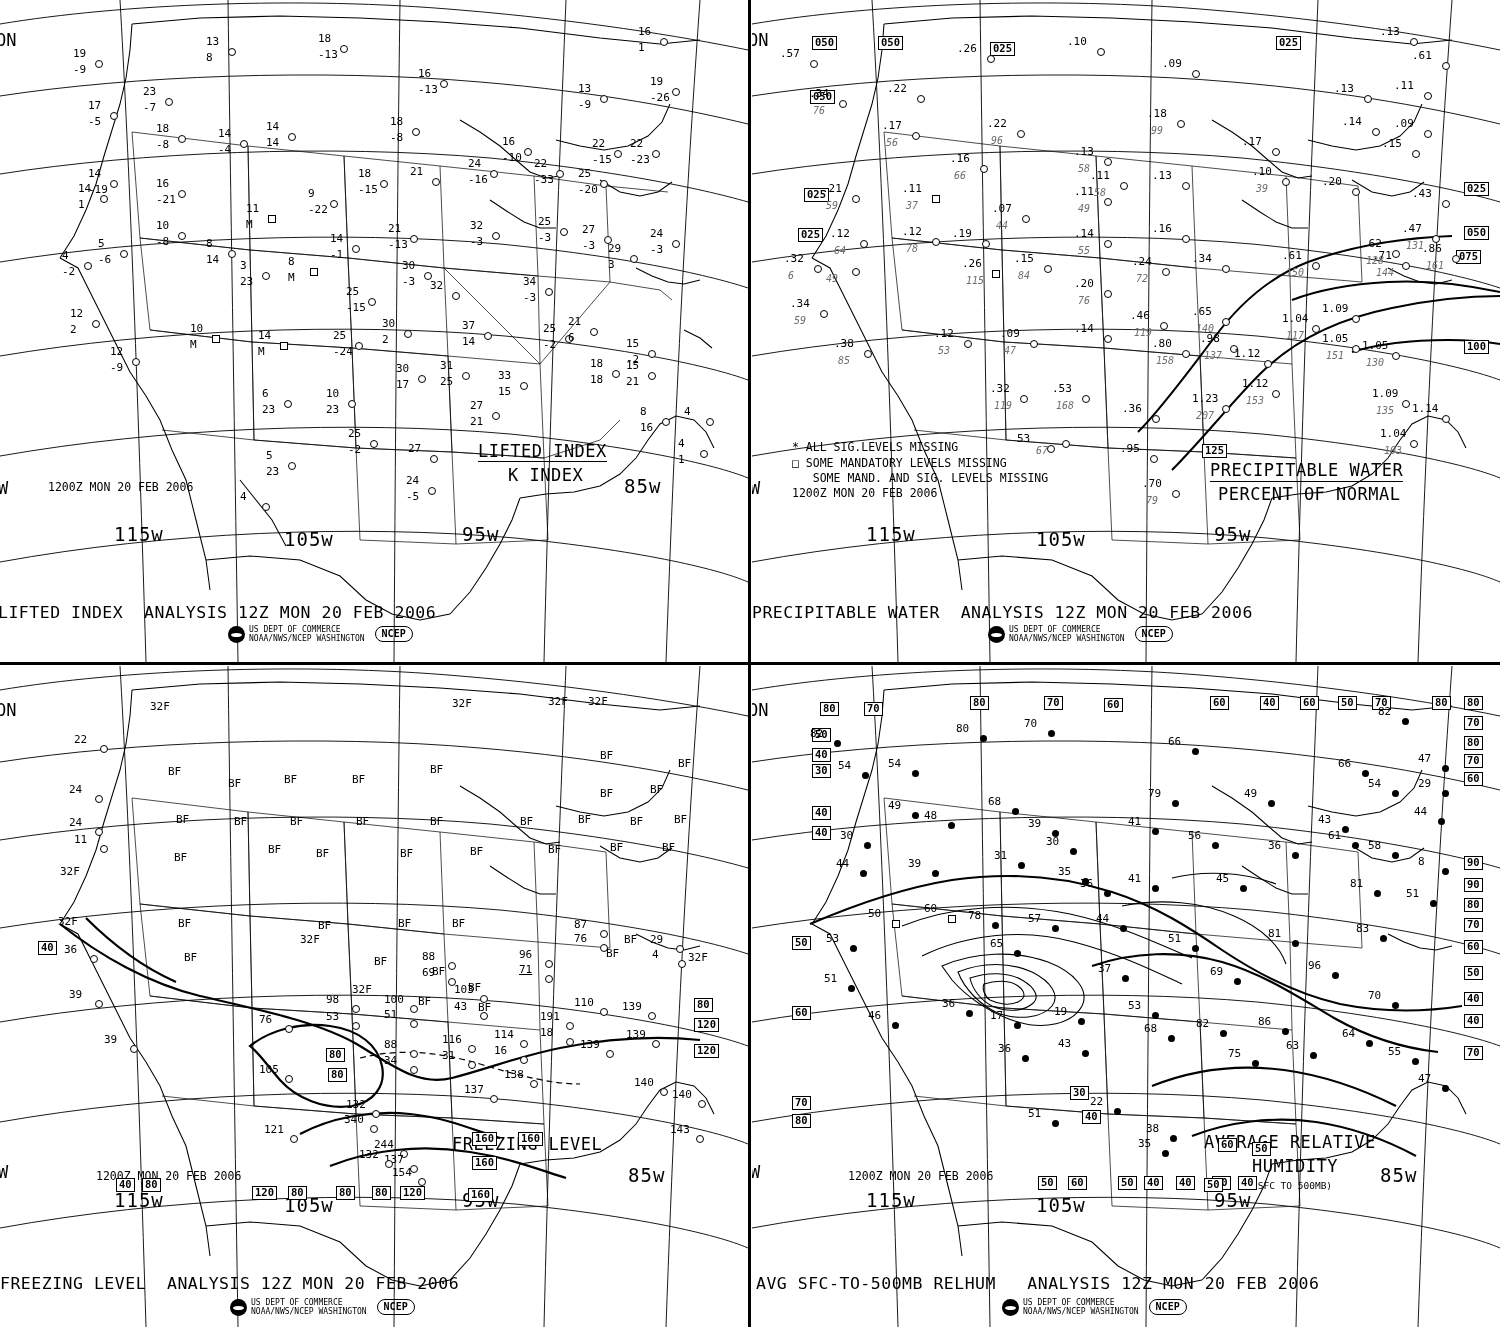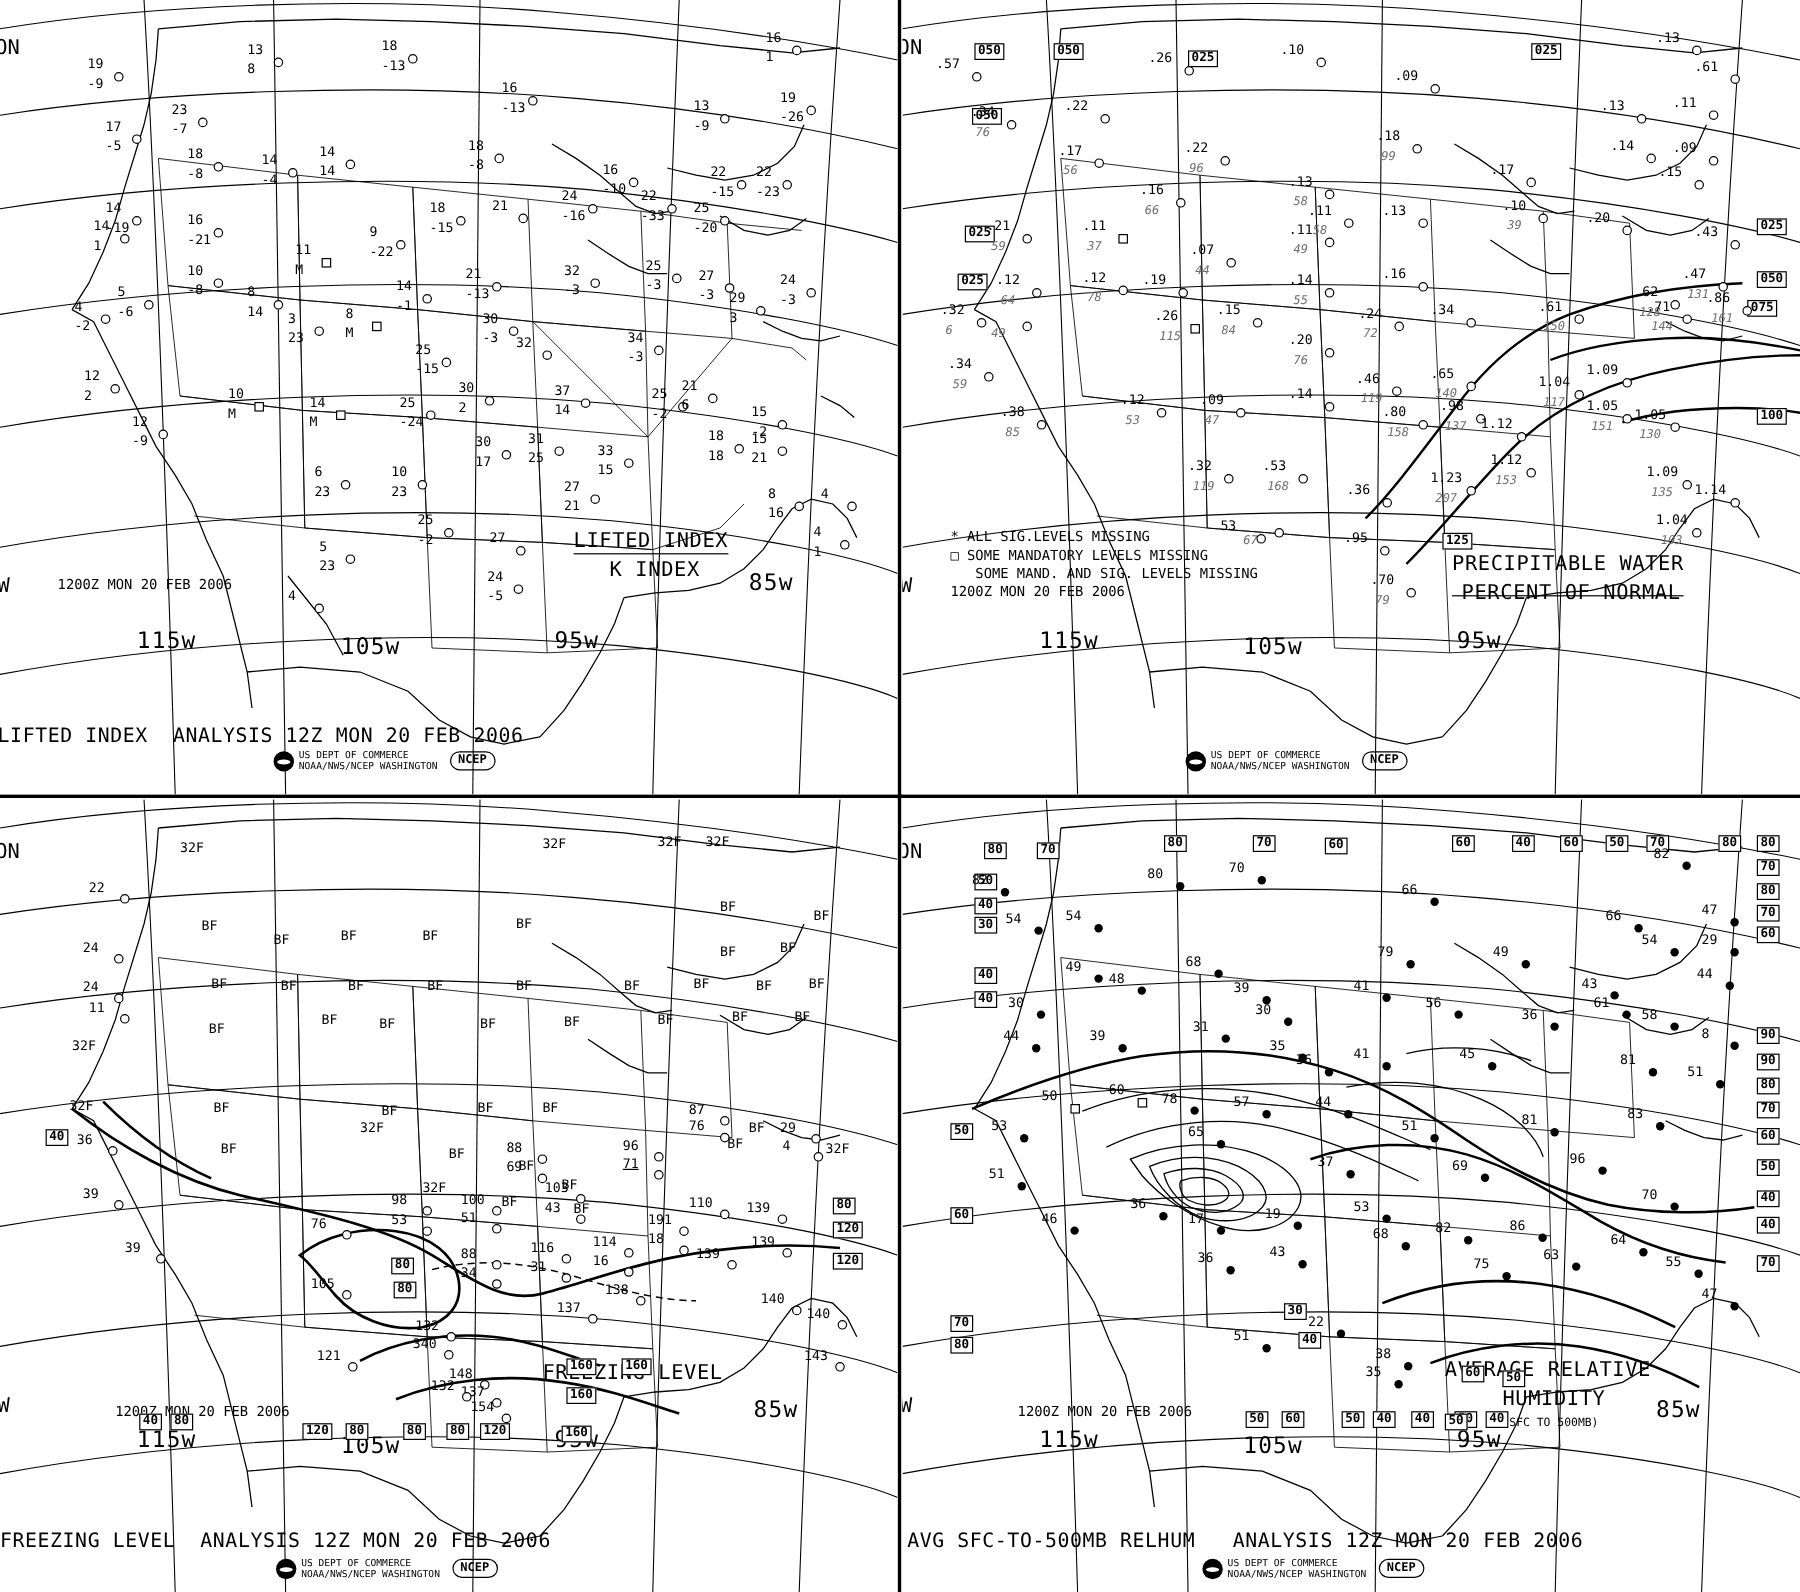--- a/index.html
+++ b/index.html
@@ -580,23 +580,24 @@
     <div class="lbl meridian" style="left:284px;top:530px;">105w</div>
     <div class="lbl meridian" style="left:462px;top:525px;">95w</div>
     <div class="lbl latlbl" style="left:-4px;top:32px;">ON</div>
     <div class="lbl latlbl" style="left:-2px;top:480px;">W</div>
 
     <div class="lbl legend" style="left:40px;top:440px;">* ALL SIG.LEVELS MISSING</div>
     <div class="lbl legend" style="left:40px;top:456px;">□ SOME MANDATORY LEVELS MISSING</div>
     <div class="lbl legend" style="left:40px;top:471px;">   SOME MAND. AND SIG. LEVELS MISSING</div>
     <div class="lbl small" style="left:40px;top:488px;">1200Z MON 20 FEB 2006</div>
 
-    <div class="lbl title" style="left:458px;top:462px;border-bottom:1.5px solid #000;padding-bottom:17px;">PRECIPITABLE WATER</div>
+    <div class="lbl title" style="left:458px;top:462px;border-bottom:1.5px solid #000;padding-bottom:2px;">PRECIPITABLE WATER</div>
     <div class="lbl title" style="left:466px;top:486px;">PERCENT OF NORMAL</div>
 
+    <div class="lbl paneltitle" style="left:0px;top:605px;">PRECIPITABLE WATER  ANALYSIS 12Z MON 20 FEB 2006</div>
 
     <div class="logo" style="left:236px;top:625px;">
       <div class="noaa-seal"></div>
       <div>
         <div>US DEPT OF COMMERCE</div>
         <div>NOAA/NWS/NCEP WASHINGTON</div>
       </div>
       <div class="ncep">NCEP</div>
     </div>
 
@@ -1214,21 +1215,21 @@
         <div class="stn" style="left: 372px; top: 444px;">
           <span class="stn-circle" style="left:0;top:0"></span>
           <span class="lbl obs" style="left:-26px;top:-11px;">132</span>
         </div>
         <div class="stn" style="left: 370px; top: 459px;">
           <span class="stn-circle" style="left:0;top:0"></span>
           <span class="lbl obs" style="left:-26px;top:-11px;">340</span>
         </div>
         <div class="stn" style="left: 400px; top: 484px;">
           <span class="stn-circle" style="left:0;top:0"></span>
-          <span class="lbl obs" style="left:-26px;top:-11px;">148</span>
+          <span class="lbl obs" style="left:-26px;top:-11px;">244</span>
         </div>
         <div class="stn" style="left: 410px; top: 499px;">
           <span class="stn-circle" style="left:0;top:0"></span>
           <span class="lbl obs" style="left:-26px;top:-11px;">137</span>
         </div>
         <div class="stn" style="left: 418px; top: 512px;">
           <span class="stn-circle" style="left:0;top:0"></span>
           <span class="lbl obs" style="left:-26px;top:-11px;">154</span>
         </div>
         <div class="stn" style="left: 385px; top: 494px;">

